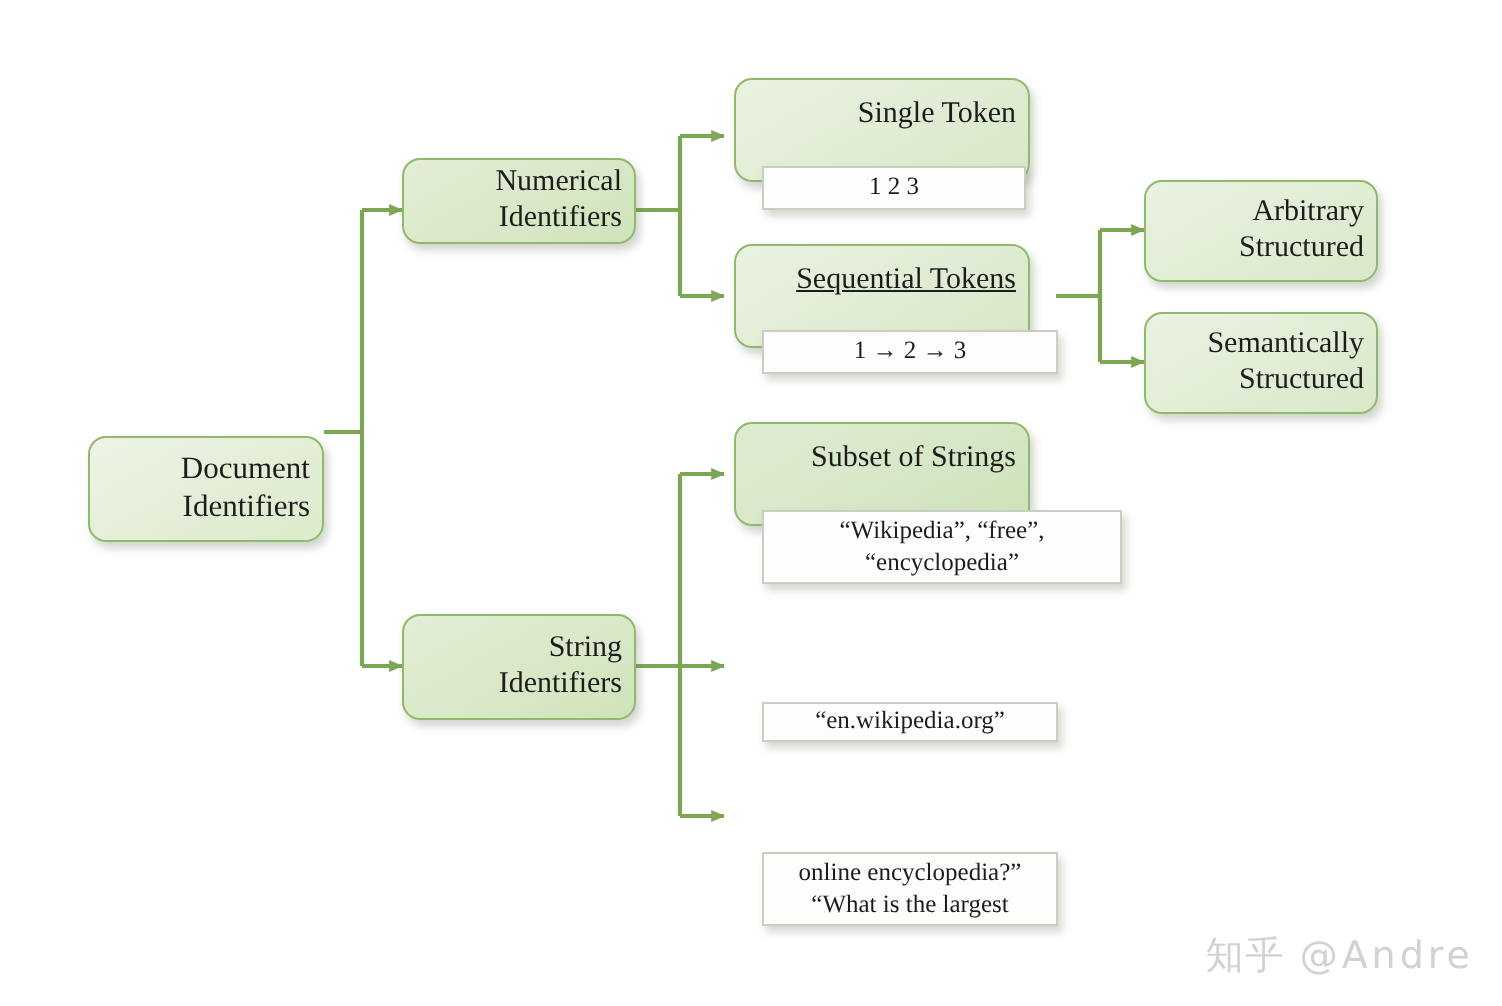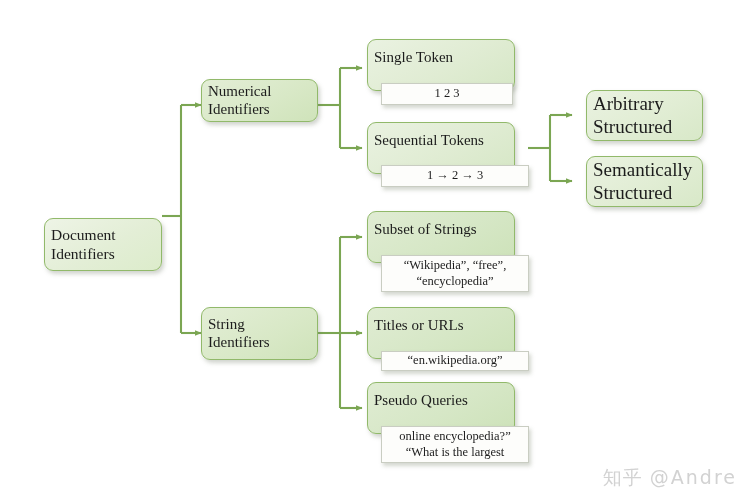--- a/index.html
+++ b/index.html
@@ -24,21 +24,21 @@
     pointer-events: none;
   }
   .node {
     position: absolute;
     box-sizing: border-box;
     border: 1px solid #91b96a;
     border-radius: 9px;
     display: flex;
     align-items: center;
     justify-content: center;
-    text-align: left;
+    text-align: right;
     color: #1c1c1c;
     line-height: 1.18;
     box-shadow: 2px 3px 4px rgba(120,130,110,0.34);
   }
   .node-root {
     background: linear-gradient(150deg, #eef4e6 0%, #e3eed6 55%, #dceccb 100%);
     font-size: 15.5px;
   }
   .node-branch {
     background: linear-gradient(150deg, #e3eed6 0%, #d8e8c6 60%, #cfe3ba 100%);
@@ -47,22 +47,21 @@
   .node-leaf {
     background: linear-gradient(150deg, #eaf2e1 0%, #e0ecd3 55%, #d6e7c6 100%);
     font-size: 15px;
   }
   .node-leaf-strong {
     background: linear-gradient(150deg, #e0ecd3 0%, #d6e7c6 55%, #cde2b9 100%);
     font-size: 15px;
   }
   .node-side {
     background: linear-gradient(150deg, #eaf2e1 0%, #e1edd4 55%, #d8e8c8 100%);
-    font-size: 19px;
-    margin-left: 14px;
+    font-size: 15px;
   }
   .node-label-inner {
     padding: 0 6px;
     width: 100%;
   }
   .node-label-inner .ln {
     display: block;
   }
   .example {
     position: absolute;
@@ -158,21 +157,21 @@
       <span class="ln">Single Token</span>
     </span>
   </div>
   <div class="example" style="left:381px; top:83px; width:132px; height:22px;">
     <span>
       <span class="ln">1 2 3</span>
     </span>
   </div>
 
   <div class="node node-leaf" style="left:367px; top:122px; width:148px; height:52px;">
-    <span class="node-label-inner" style="padding-bottom:14px;">
+    <span class="node-label-inner" style="padding-bottom:14px;text-decoration:underline;">
       <span class="ln">Sequential Tokens</span>
     </span>
   </div>
   <div class="example" style="left:381px; top:165px; width:148px; height:22px;">
     <span>
       <span class="ln">1 → 2 → 3</span>
     </span>
   </div>
 
   <div class="node node-side" style="left:572px; top:90px; width:117px; height:51px;">
@@ -187,43 +186,33 @@
       <span class="ln">Semantically</span>
       <span class="ln">Structured</span>
     </span>
   </div>
 
   <div class="node node-leaf-strong" style="left:367px; top:211px; width:148px; height:52px;">
     <span class="node-label-inner" style="padding-bottom:14px;">
       <span class="ln">Subset of Strings</span>
     </span>
   </div>
-  <div class="example" style="left:381px; top:255px; width:148px; height:37px;">
+  <div class="example" style="left:381px; top:255px; width:180px; height:37px;">
     <span>
       <span class="ln">“Wikipedia”, “free”,</span>
       <span class="ln">“encyclopedia”</span>
     </span>
   </div>
 
-  <div class="node node-leaf-strong" style="left:367px; top:307px; width:148px; height:52px;">
-    <span class="node-label-inner" style="padding-bottom:14px;">
-      <span class="ln">Titles or URLs</span>
-    </span>
-  </div>
   <div class="example" style="left:381px; top:351px; width:148px; height:20px;">
     <span>
       <span class="ln">“en.wikipedia.org”</span>
     </span>
   </div>
 
-  <div class="node node-leaf-strong" style="left:367px; top:382px; width:148px; height:52px;">
-    <span class="node-label-inner" style="padding-bottom:14px;">
-      <span class="ln">Pseudo Queries</span>
-    </span>
-  </div>
   <div class="example" style="left:381px; top:426px; width:148px; height:37px;">
     <span>
       <span class="ln">online encyclopedia?”</span>
       <span class="ln">“What is the largest</span>
     </span>
   </div>
 
   <div class="watermark">
     <span>知乎</span>
     <span class="wm-at">@Andre</span>

